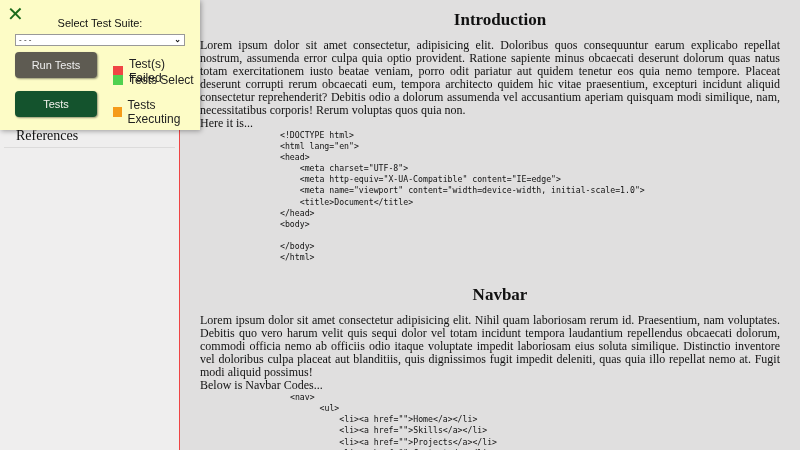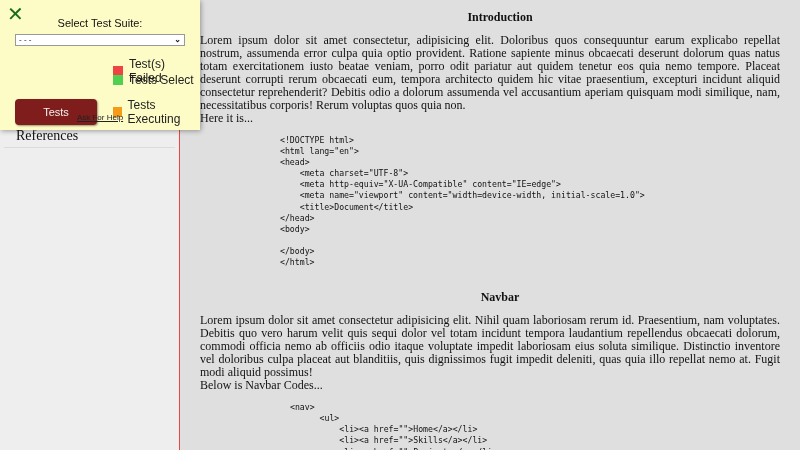--- a/index.html
+++ b/index.html
@@ -5,35 +5,35 @@
   * { box-sizing: border-box; margin: 0; padding: 0; }
   html, body { width: 800px; height: 450px; overflow: hidden; }
   body { background: #e0dfdf; font-family: "Liberation Serif", serif; color: #111; position: relative; }
 
   #sidebar { position: absolute; left: 0; top: 0; width: 180px; height: 450px; background: #efeeee; border-right: 1px solid #ef4444; }
   #sidebar .nav-header { font-size: 22px; color: #222; padding: 14px 16px 0 16px; height: 48px; }
   #sidebar ul { list-style: none; }
   #sidebar li { height: 25px; line-height: 25px; font-size: 14px; padding-left: 16px; border-bottom: 1px solid #dcdbdb; color: #111; margin: 0 4px 0 4px; padding-left: 12px; }
 
   #main { position: absolute; left: 200px; top: 0; width: 580px; }
-  #main h2 { text-align: center; font-size: 12px; font-weight: bold; margin-top: 10px; margin-bottom: 9px; padding-left: 20px; }
+  #main h2 { text-align: center; font-size: 17px; font-weight: bold; margin-top: 10px; margin-bottom: 9px; padding-left: 20px; }
   #main p { font-size: 12px; line-height: 13px; text-align: justify; }
-  #main pre { font-family: "DejaVu Sans Mono", monospace; font-size: 8.2px; line-height: 11.1px; margin-top: 10px; color: #111; }
+  #main pre { font-family: "DejaVu Sans Mono", monospace; font-size: 8.2px; line-height: 11.1px; margin-top: 0; color: #111; }
   #intro-code { margin-left: 80px; }
   #navbar-code { margin-left: 90px; }
   #navbar-section h2 { margin-top: 22px; }
 
   #test-panel { position: absolute; left: 0; top: 0; width: 200px; height: 130px; background: #fdfcc6; box-shadow: 1px 1px 5px rgba(0,0,0,0.35); font-family: "Liberation Sans", sans-serif; z-index: 10; }
   #close-btn { position: absolute; left: 7px; top: 3px; font-size: 20px; font-weight: bold; color: #1b6b1b; cursor: pointer; font-family: "DejaVu Sans", sans-serif; line-height: 22px; }
   #panel-title { position: absolute; left: 0; width: 200px; top: 17px; text-align: center; font-size: 11px; color: #111; }
   #suite-select { position: absolute; left: 15px; top: 34px; width: 170px; height: 12px; font-size: 8px; border: 1px solid #999; background: #fff; padding: 0 3px; line-height: 10px; display: flex; justify-content: space-between; align-items: center; }
   #suite-select .arrow { font-size: 8px; font-weight: bold; }
   .btn { position: absolute; left: 15px; width: 82px; height: 26px; border-radius: 4px; text-align: center; line-height: 26px; font-size: 11px; color: #eee; box-shadow: 1px 1px 2px rgba(0,0,0,0.4); cursor: pointer; }
   #run-btn { top: 52px; background: #5e5b52; }
-  #tests-btn { top: 99px; background: #7f1d1d; color: #f2f2ec; }
+  #tests-btn { top: 91px; background: #14532d; color: #f2f2ec; }
   .legend-item { position: absolute; left: 113px; font-size: 12px; color: #222; display: flex; align-items: center; }
   .legend-item .sw { width: 10px; height: 10px; margin-right: 6px; }
   #help-link { position: absolute; left: 0; width: 200px; top: 113px; text-align: center; font-size: 8px; text-decoration: underline; color: #222; cursor: pointer; }
 </style>
 </head>
 <body>
 
 <nav id="sidebar">
   <div class="nav-header">HTML Documentation</div>
   <ul>
@@ -77,29 +77,29 @@
 
 </main>
 
 <div id="test-panel">
   <div id="close-btn">✕</div>
   <div id="panel-title">Select Test Suite:</div>
   <div id="suite-select">
     <span>- - -</span>
     <span class="arrow">⌄</span>
   </div>
+  <div id="run-btn" class="btn">Run Tests</div>
   <div id="tests-btn" class="btn">Tests</div>
 
   <div class="legend-item" style="top:57px">
     <span class="sw" style="background:#f04444"></span>
     <span>Test(s) Failed</span>
   </div>
   <div class="legend-item" style="top:73px">
     <span class="sw" style="background:#4fd14f"></span>
     <span>Tests Select</span>
   </div>
   <div class="legend-item" style="top:98px">
     <span class="sw" style="background:#f59b1a"></span>
     <span>Tests Executing</span>
   </div>
 
-  <div id="help-link">Ask For Help</div>
 </div>
 
 </body></html>

